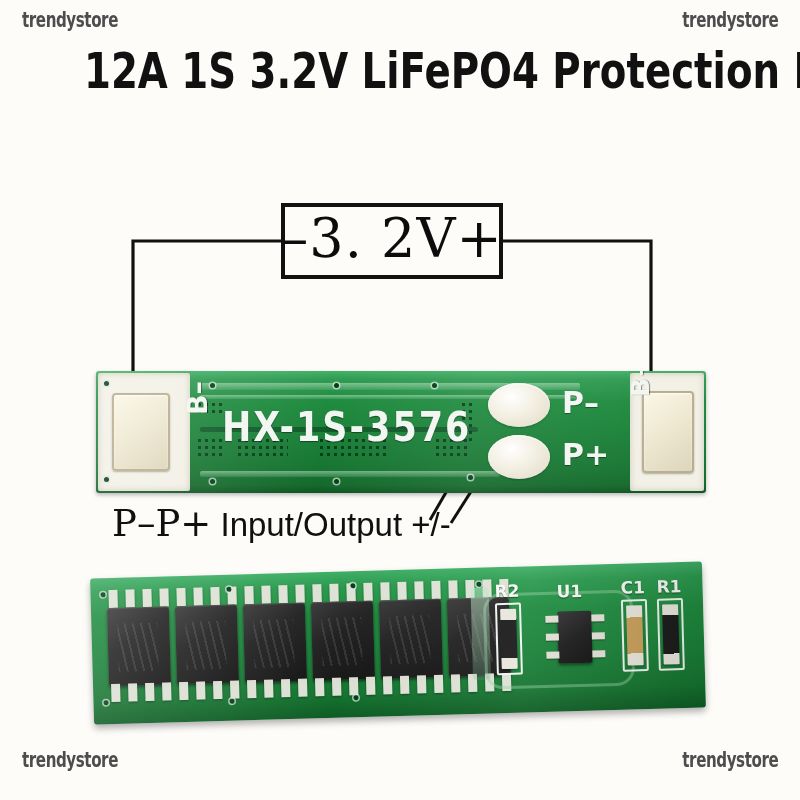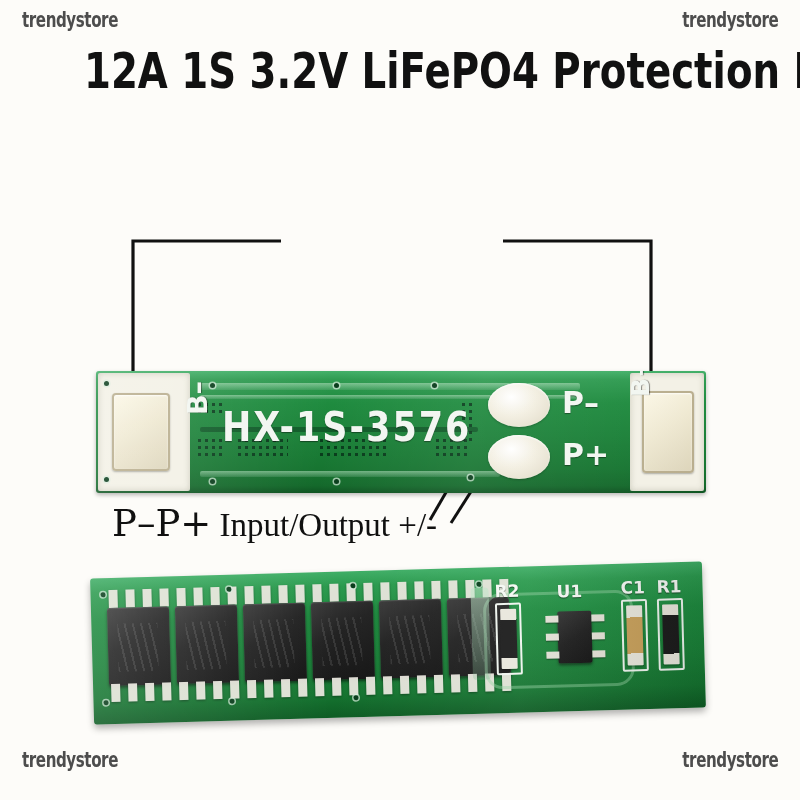--- a/index.html
+++ b/index.html
@@ -273,21 +273,21 @@
     font-size: 35px;
     line-height: 42px;
     color: #101010;
     white-space: nowrap;
   }
   .caption .serif-part {
     font-family: "DejaVu Serif", serif;
     font-size: 37px;
   }
   .caption .sans-part {
-    font-family: Liberation Serif, serif;
+    font-family: Liberation Sans, sans-serif;
     font-size: 33px;
   }
 </style>
 </head>
 <body>
 
 <div id="page">
 
   <div class="wm wm-tl">trendystore</div>
   <div class="wm wm-tr">trendystore</div>
@@ -299,20 +299,23 @@
   <svg class="bracket" viewBox="0 0 800 800" xmlns="http://www.w3.org/2000/svg">
 
     <path d="M 281 241 L 133 241 L 133 412" stroke="#111111" stroke-width="3.2" fill="none"></path>
 
     <path d="M 503 241 L 651 241 L 651 418" stroke="#111111" stroke-width="3.2" fill="none"></path>
 
     <path d="M 500 399 L 430 520" stroke="#111111" stroke-width="3" fill="none"></path>
     <path d="M 493 457 L 451 523" stroke="#111111" stroke-width="3" fill="none"></path>
   </svg>
 
+  <div class="volt-box">
+    <span class="volt-text">–3. 2V+</span>
+  </div>
 
   <div class="board-wrap" id="board-top">
     <div class="pcb">
 
       <div class="tinned-zone zone-left"></div>
       <div class="tinned-zone zone-right"></div>
 
       <div class="rail" style="left:104px; top:12px; width:380px; height:7px;"></div>
       <div class="rail" style="left:104px; top:24px; width:380px; height:4px;"></div>
       <div class="trace-dark" style="left:104px; top:56px; width:278px; height:5px;"></div>

